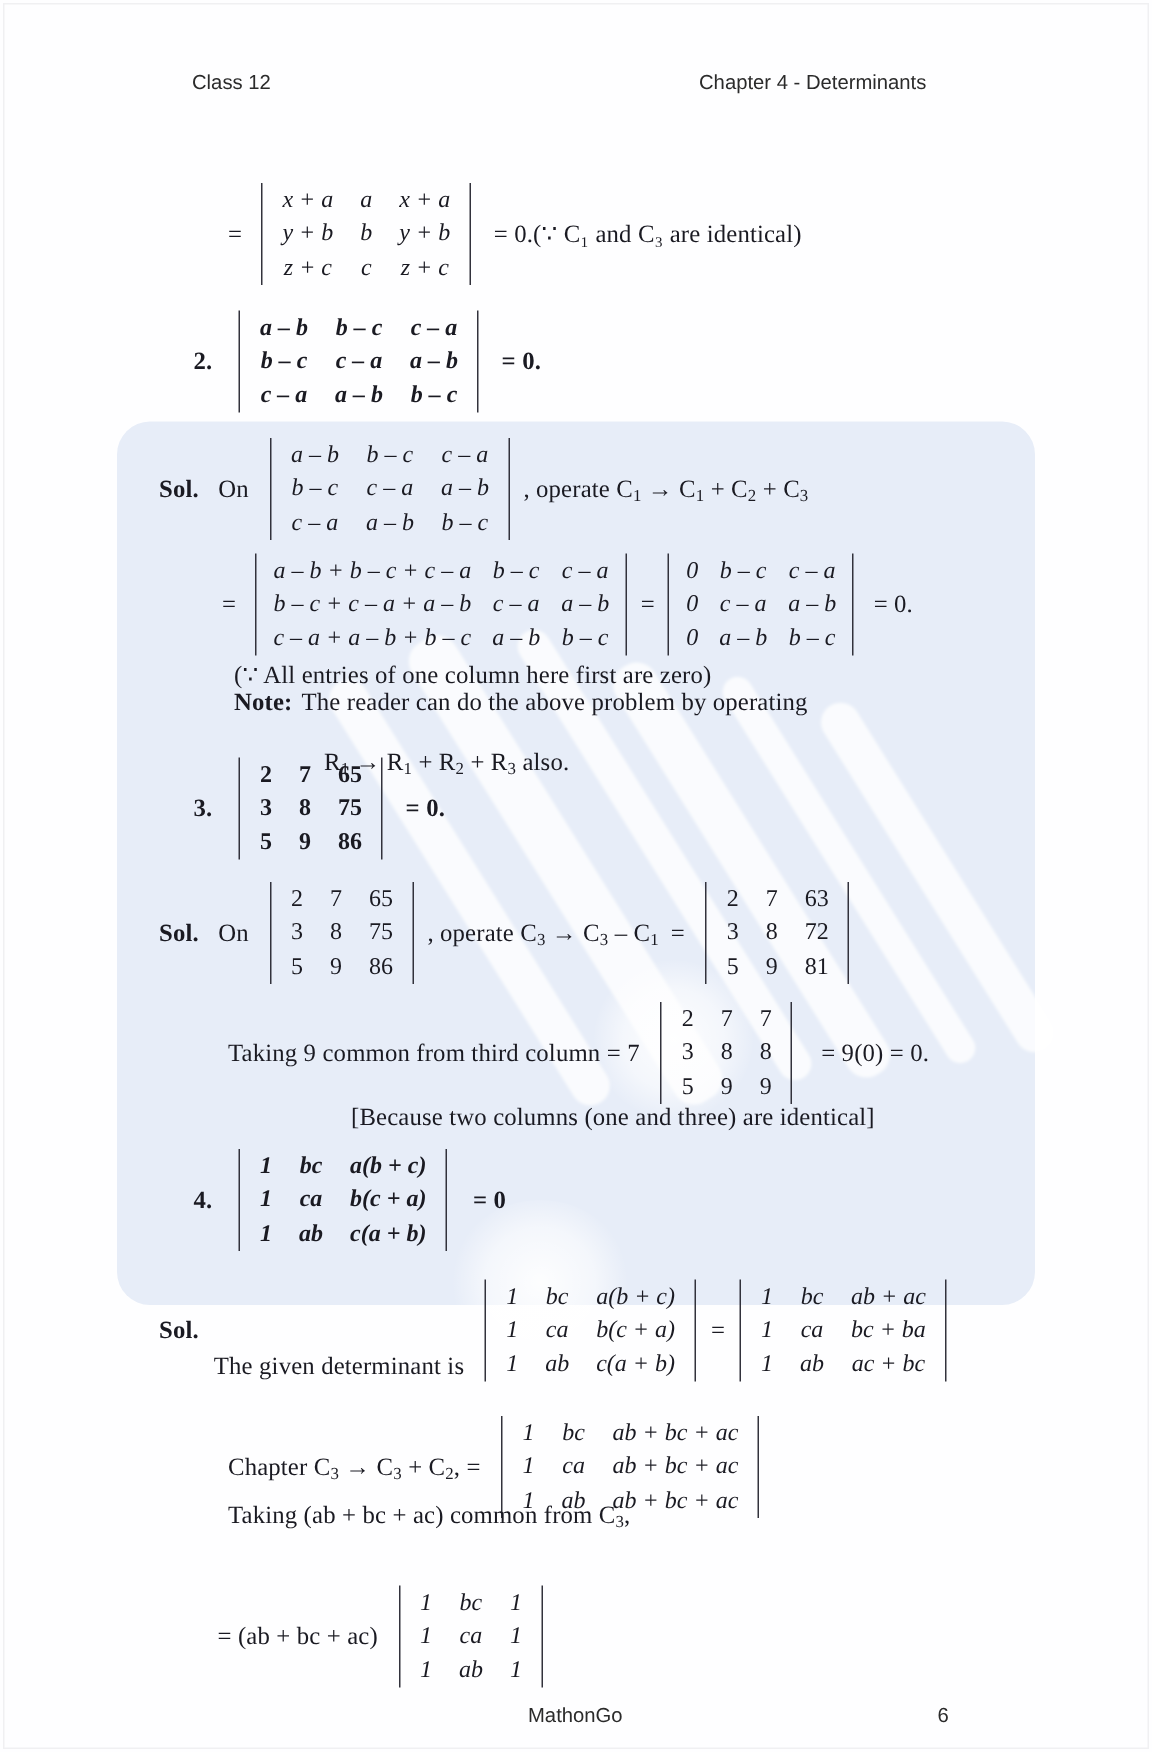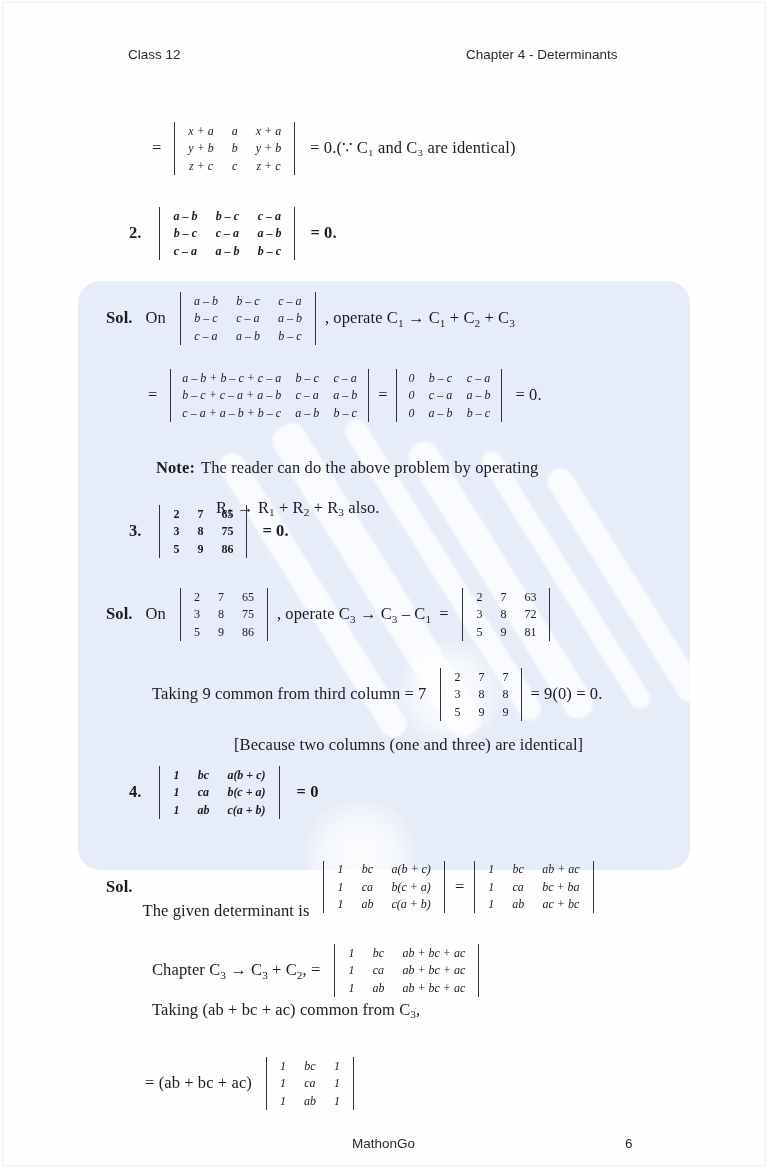--- a/index.html
+++ b/index.html
@@ -97,21 +97,21 @@
     align-items: stretch;
     margin: 0 3px;
   }
   .det .bar {
     width: 1px;
     background: #32323c;
     margin: 0 4px;
   }
   .det table {
     border-collapse: collapse;
-    font-size: 12px;
+    font-size: 16px;
   }
   .det td {
     padding: 1.5px 9px;
     text-align: center;
     font-style: italic;
     white-space: nowrap;
     line-height: 1.22;
   }
   .det.plain td { font-style: normal; }
   .det.bolditalic td { font-style: italic; font-weight: bold; }
@@ -294,20 +294,23 @@
             <td>a – b</td>
             <td>b – c</td>
           </tr>
         </tbody>
           </table>
         <span class="bar"></span>
       </span>
       <span class="txt" style="margin-left:6px;">= 0.</span>
     </div>
 
+    <div class="row" style="left:156px; top:440px;">
+      <span class="txt">(∵   All entries of one column here first are zero)</span>
+    </div>
 
     <div class="row" style="left:156px; top:458px;">
       <span class="txt bold">Note:</span>
       <span class="txt" style="margin-left:6px;">The reader can do the above problem by operating</span>
     </div>
 
     <div class="row" style="left:216px; top:498px;">
       <span class="txt">
         <span>R</span><sub>1</sub><span> → R</span><sub>1</sub><span> + R</span><sub>2</sub><span> + R</span><sub>3</sub><span> also.</span>
       </span>
@@ -414,21 +417,21 @@
           </tr>
           <tr>
             <td>5</td>
             <td>9</td>
             <td>9</td>
           </tr>
         </tbody>
           </table>
         <span class="bar"></span>
       </span>
-      <span class="txt" style="margin-left:1px;">= 9(0) = 0.</span>
+      <span class="txt" style="margin-left:12px;">= 9(0) = 0.</span>
     </div>
 
     <div class="row" style="left:234px; top:735px;">
       <span class="txt">[Because two columns (one and three) are identical]</span>
     </div>
 
     <div class="row" style="left:129px; top:766px;">
       <span class="num-label">4.</span>
       <span class="det bolditalic" style="margin-left:14px;">
         <span class="bar"></span>

